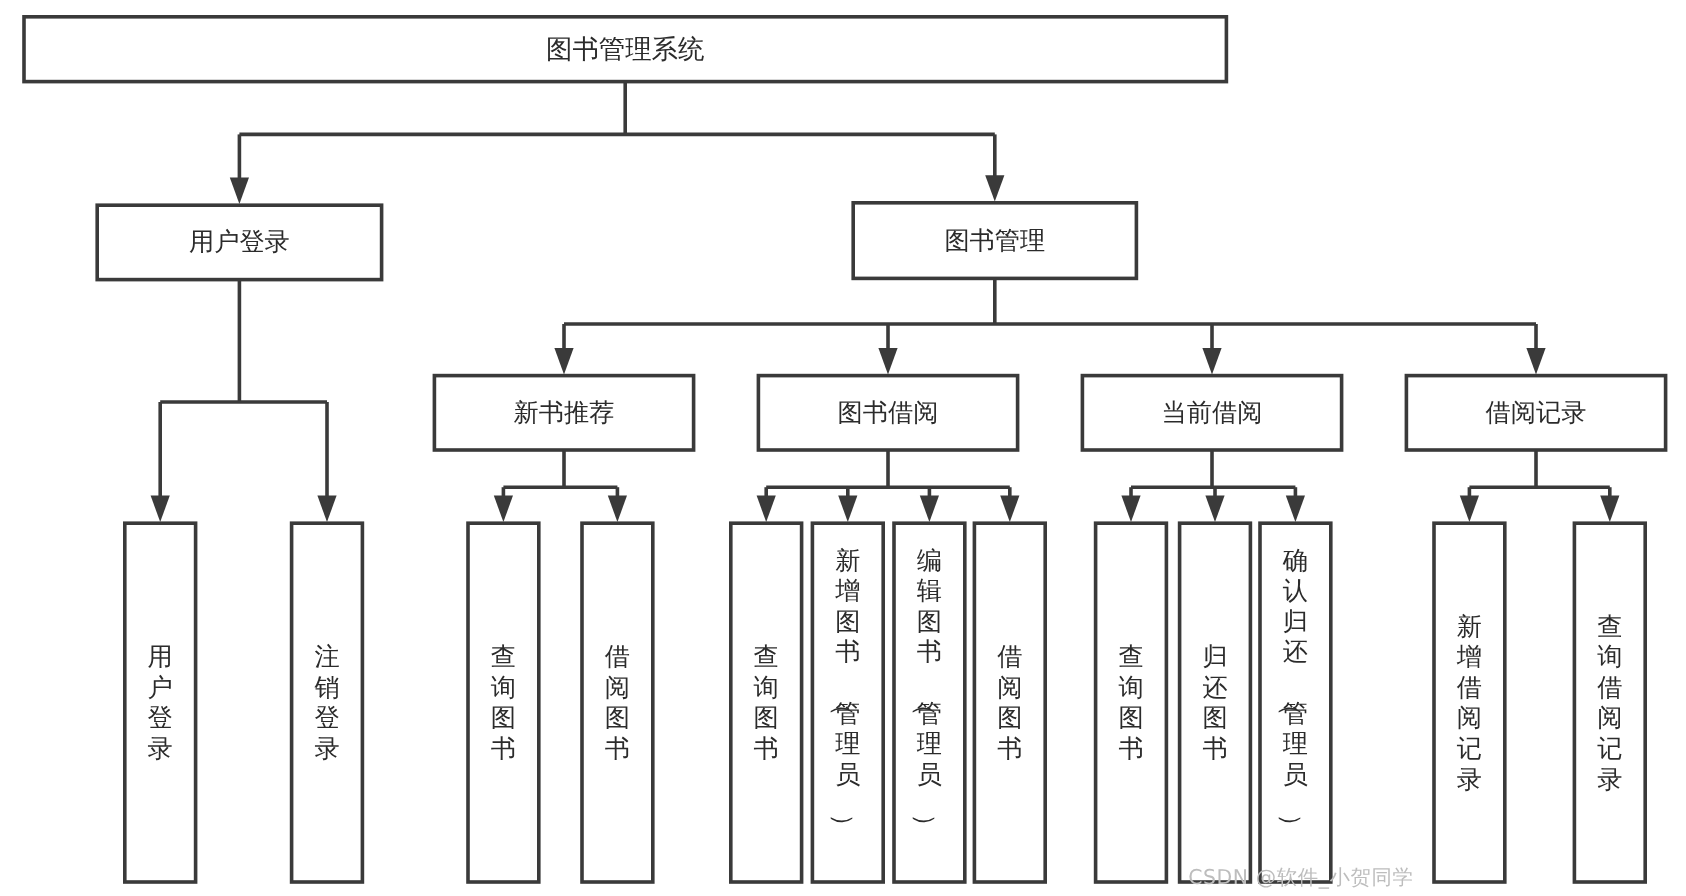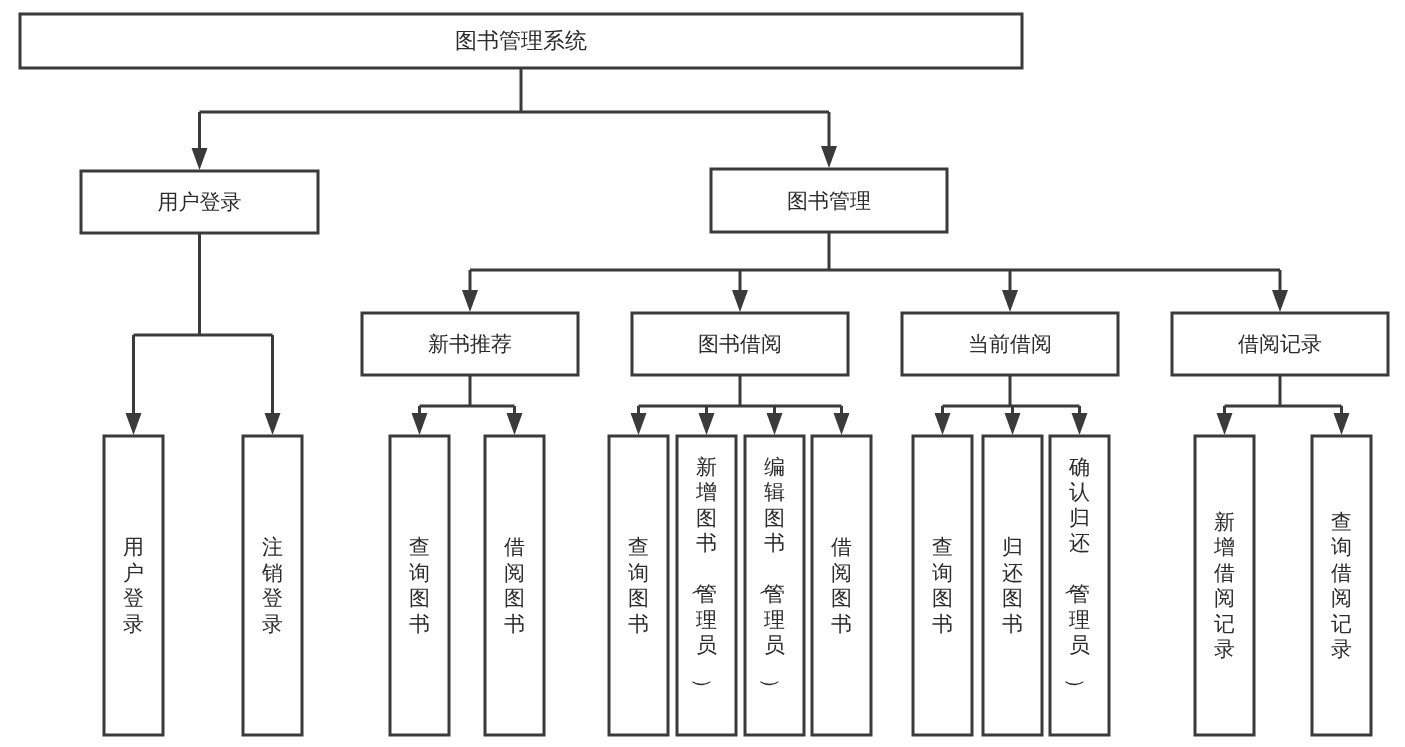--- a/index.html
+++ b/index.html
@@ -203,13 +203,14 @@
         <g>
           <rect x="1195" y="436" width="59" height="299" class="node-box"></rect>
           <text x="1224.5" y="528.89" class="leaf-label"><tspan x="1224.5" dy="0">新</tspan><tspan x="1224.5" dy="25.5">增</tspan><tspan x="1224.5" dy="25.5">借</tspan><tspan x="1224.5" dy="25.5">阅</tspan><tspan x="1224.5" dy="25.5">记</tspan><tspan x="1224.5" dy="25.5">录</tspan></text>
         </g>
         <g>
           <rect x="1312" y="436" width="59" height="299" class="node-box"></rect>
           <text x="1341.5" y="528.89" class="leaf-label"><tspan x="1341.5" dy="0">查</tspan><tspan x="1341.5" dy="25.5">询</tspan><tspan x="1341.5" dy="25.5">借</tspan><tspan x="1341.5" dy="25.5">阅</tspan><tspan x="1341.5" dy="25.5">记</tspan><tspan x="1341.5" dy="25.5">录</tspan></text>
         </g>
       </g>
   </svg>
+  <div class="watermark">CSDN @软件_小贺同学</div>
 </div>
 
 </body></html>

